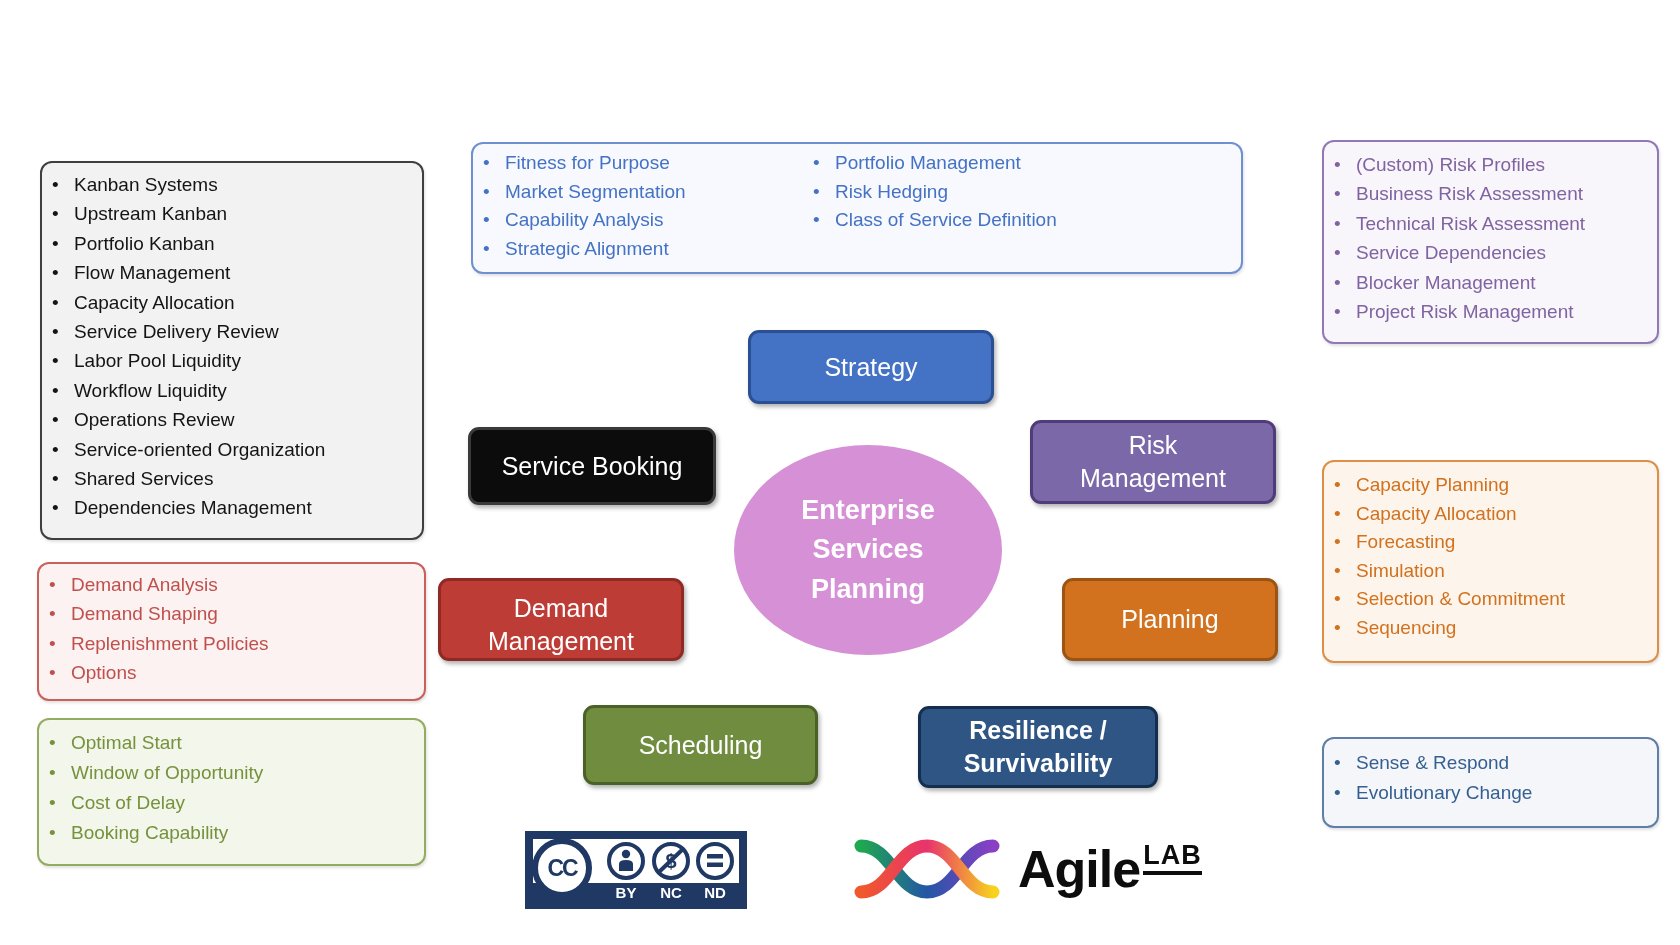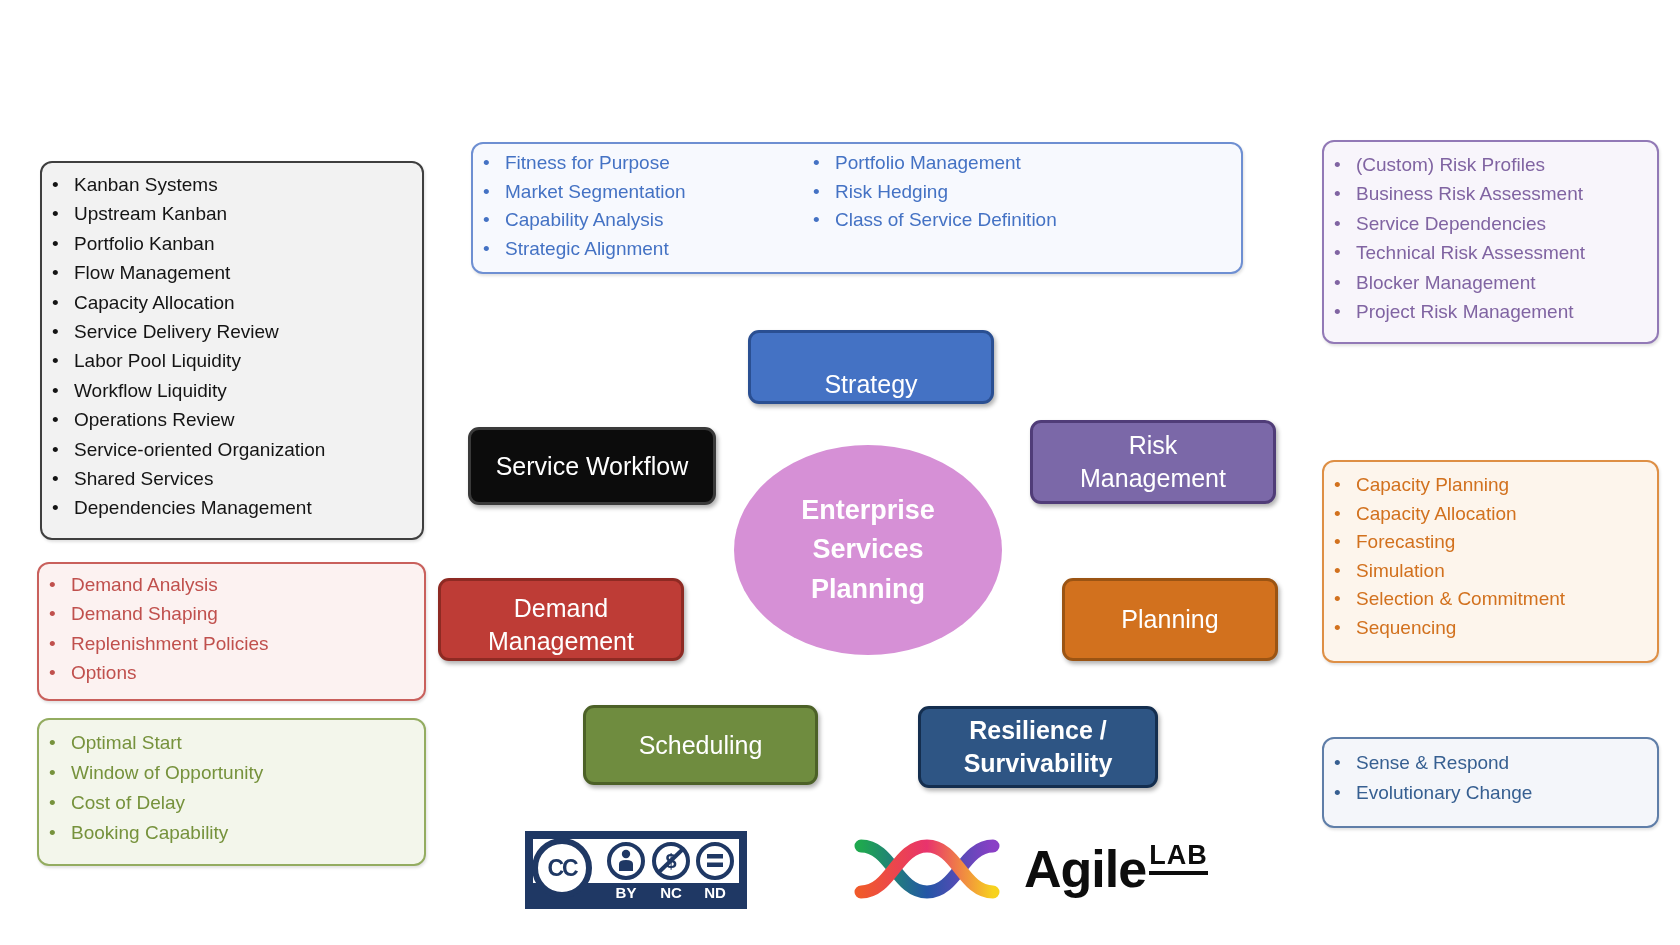--- a/index.html
+++ b/index.html
@@ -39,41 +39,41 @@
     border:2px solid #5F7EA8;color:#365F91;padding-top:9px;}
   #steel-list li{line-height:30px;}
 
   
   .node{
     position:absolute;display:flex;flex-direction:column;align-items:center;
     justify-content:center;color:#fff;font-size:25px;line-height:1.32;
     border-radius:11px;text-align:center;box-shadow:2px 3px 4px rgba(0,0,0,.3);
   }
   .node span{display:block;}
-  #strategy-node{left:748px;top:330px;width:240px;height:68px;background:#4472C4;border:3px solid #2A4F92;justify-content:flex-end;}
+  #strategy-node{left:748px;top:330px;width:240px;height:68px;background:#4472C4;border:3px solid #2A4F92;}
   #service-delivery-node{left:468px;top:427px;width:242px;height:72px;background:#0C0C0C;border:3px solid #3A3A3A;}
   #risk-node{left:1030px;top:420px;width:240px;height:78px;background:#7B68A8;border:3px solid #503C78;}
   #demand-node{left:438px;top:578px;width:240px;height:77px;background:#BE3C36;border:3px solid #8E2A23;justify-content:flex-end;}
   #planning-node{left:1062px;top:578px;width:210px;height:77px;background:#D2711E;border:3px solid #9B5413;}
   #scheduling-node{left:583px;top:705px;width:229px;height:74px;background:#6F8C3F;border:3px solid #4C6127;}
   #resilience-node{left:918px;top:706px;width:234px;height:76px;background:#2E5584;border:3px solid #142E4F;font-weight:bold;}
 
   #center-node{
     position:absolute;left:734px;top:445px;width:268px;height:210px;
     background:#D690D6;border-radius:50%;display:flex;flex-direction:column;
     align-items:center;justify-content:center;color:#fff;font-size:27px;
     font-weight:bold;line-height:1.45;text-align:center;
   }
   #center-node span{display:block;}
 
   
   #cc-badge{position:absolute;left:525px;top:831px;width:222px;height:78px;}
   #agilelab-logo{
     position:absolute;left:852px;top:826px;height:86px;
-    display:flex;align-items:center;gap:22px;
+    display:flex;align-items:center;gap:16px;
   }
   #agilelab-wordmark{display:flex;align-items:flex-start;color:#0D0D0D;}
   #agilelab-name{font-size:52px;font-weight:bold;line-height:86px;letter-spacing:-1px;}
   #agilelab-suffix{
     font-size:27px;font-weight:bold;letter-spacing:1px;line-height:1;
     margin-top:16px;margin-left:3px;padding-bottom:2px;border-bottom:4px solid #0D0D0D;
   }
 </style>
 </head>
 <body>
@@ -108,22 +108,22 @@
         <li>Portfolio Management</li>
         <li>Risk Hedging</li>
         <li>Class of Service Definition</li>
       </ul>
   </div>
 
   <div class="listbox" id="purple-list">
     <ul>
         <li>(Custom) Risk Profiles</li>
         <li>Business Risk Assessment</li>
+        <li>Technical Risk Assessment</li>
         <li>Service Dependencies</li>
-        <li>Technical Risk Assessment</li>
         <li>Blocker Management</li>
         <li>Project Risk Management</li>
       </ul>
   </div>
 
   <div class="listbox" id="orange-list">
     <ul>
         <li>Capacity Planning</li>
         <li>Capacity Allocation</li>
         <li>Forecasting</li>
@@ -156,21 +156,21 @@
         <li>Sense &amp; Respond</li>
         <li>Evolutionary Change</li>
       </ul>
   </div>
 
   <div class="node" id="strategy-node">
     <span>Strategy</span>
   </div>
 
   <div class="node" id="service-delivery-node">
-    <span>Service Workflow</span>
+    <span>Service Booking</span>
   </div>
 
   <div class="node" id="risk-node">
     <span>Risk</span>
     <span>Management</span>
   </div>
 
   <div class="node" id="demand-node">
     <span>Demand</span>
     <span>Management</span>

